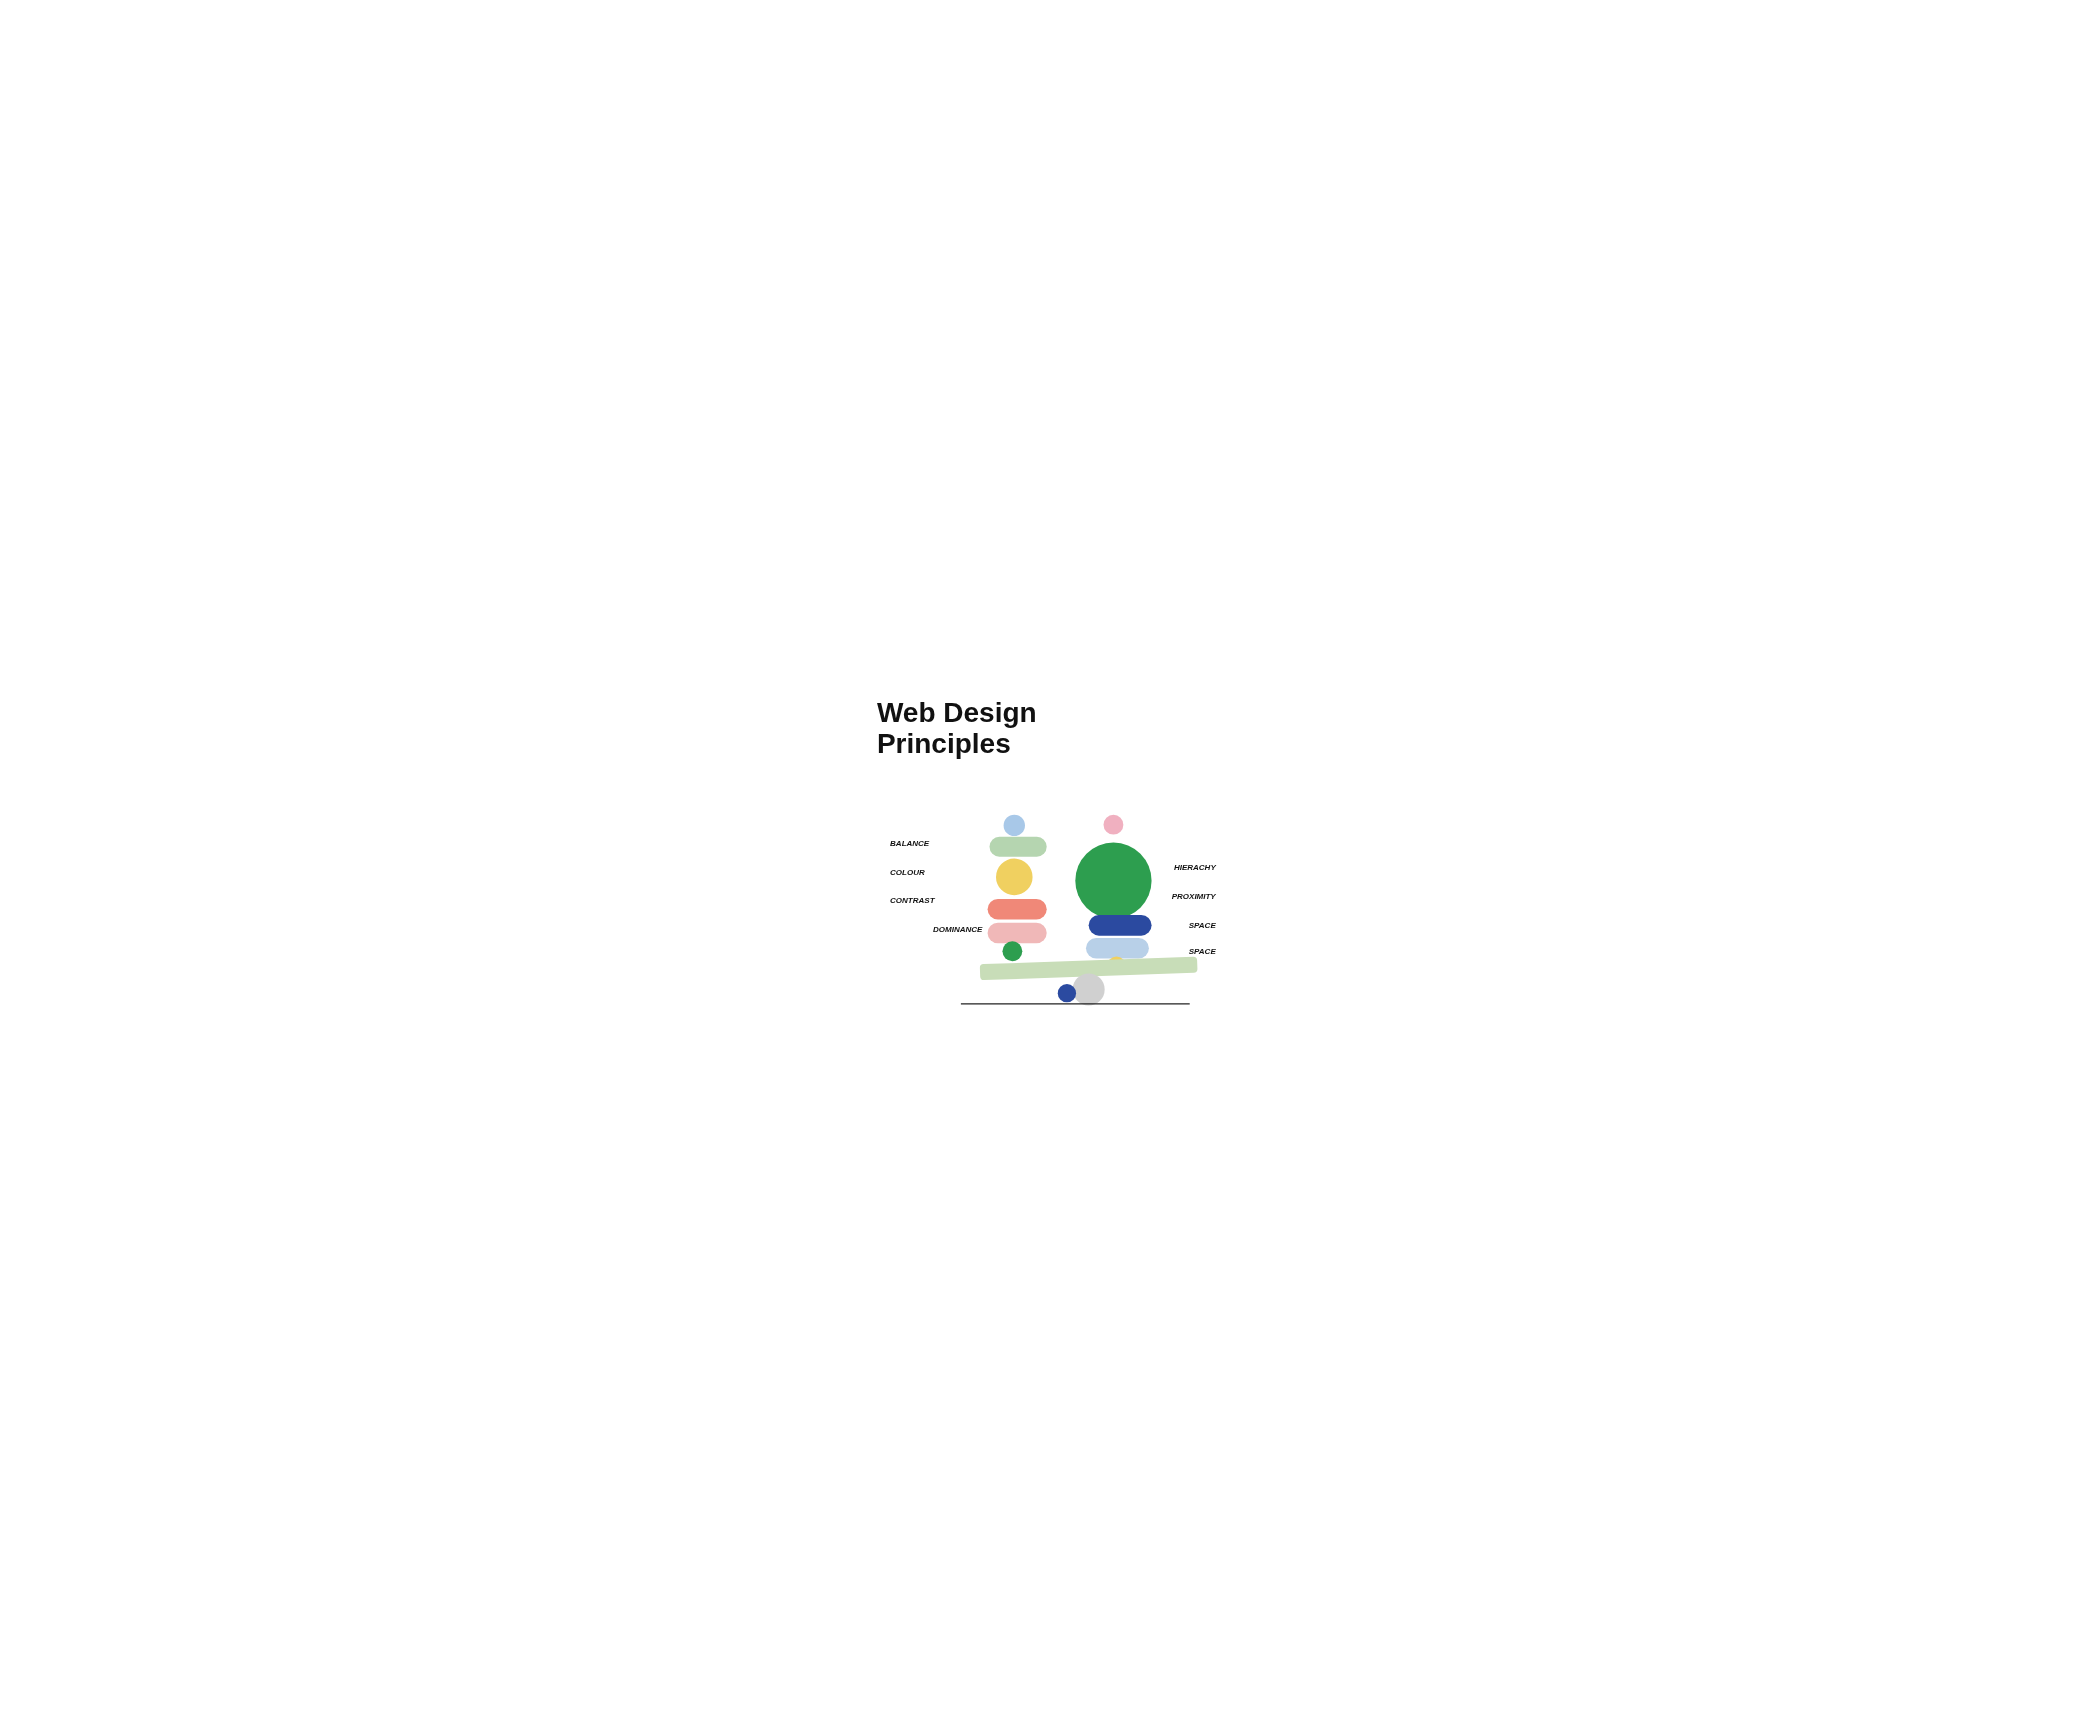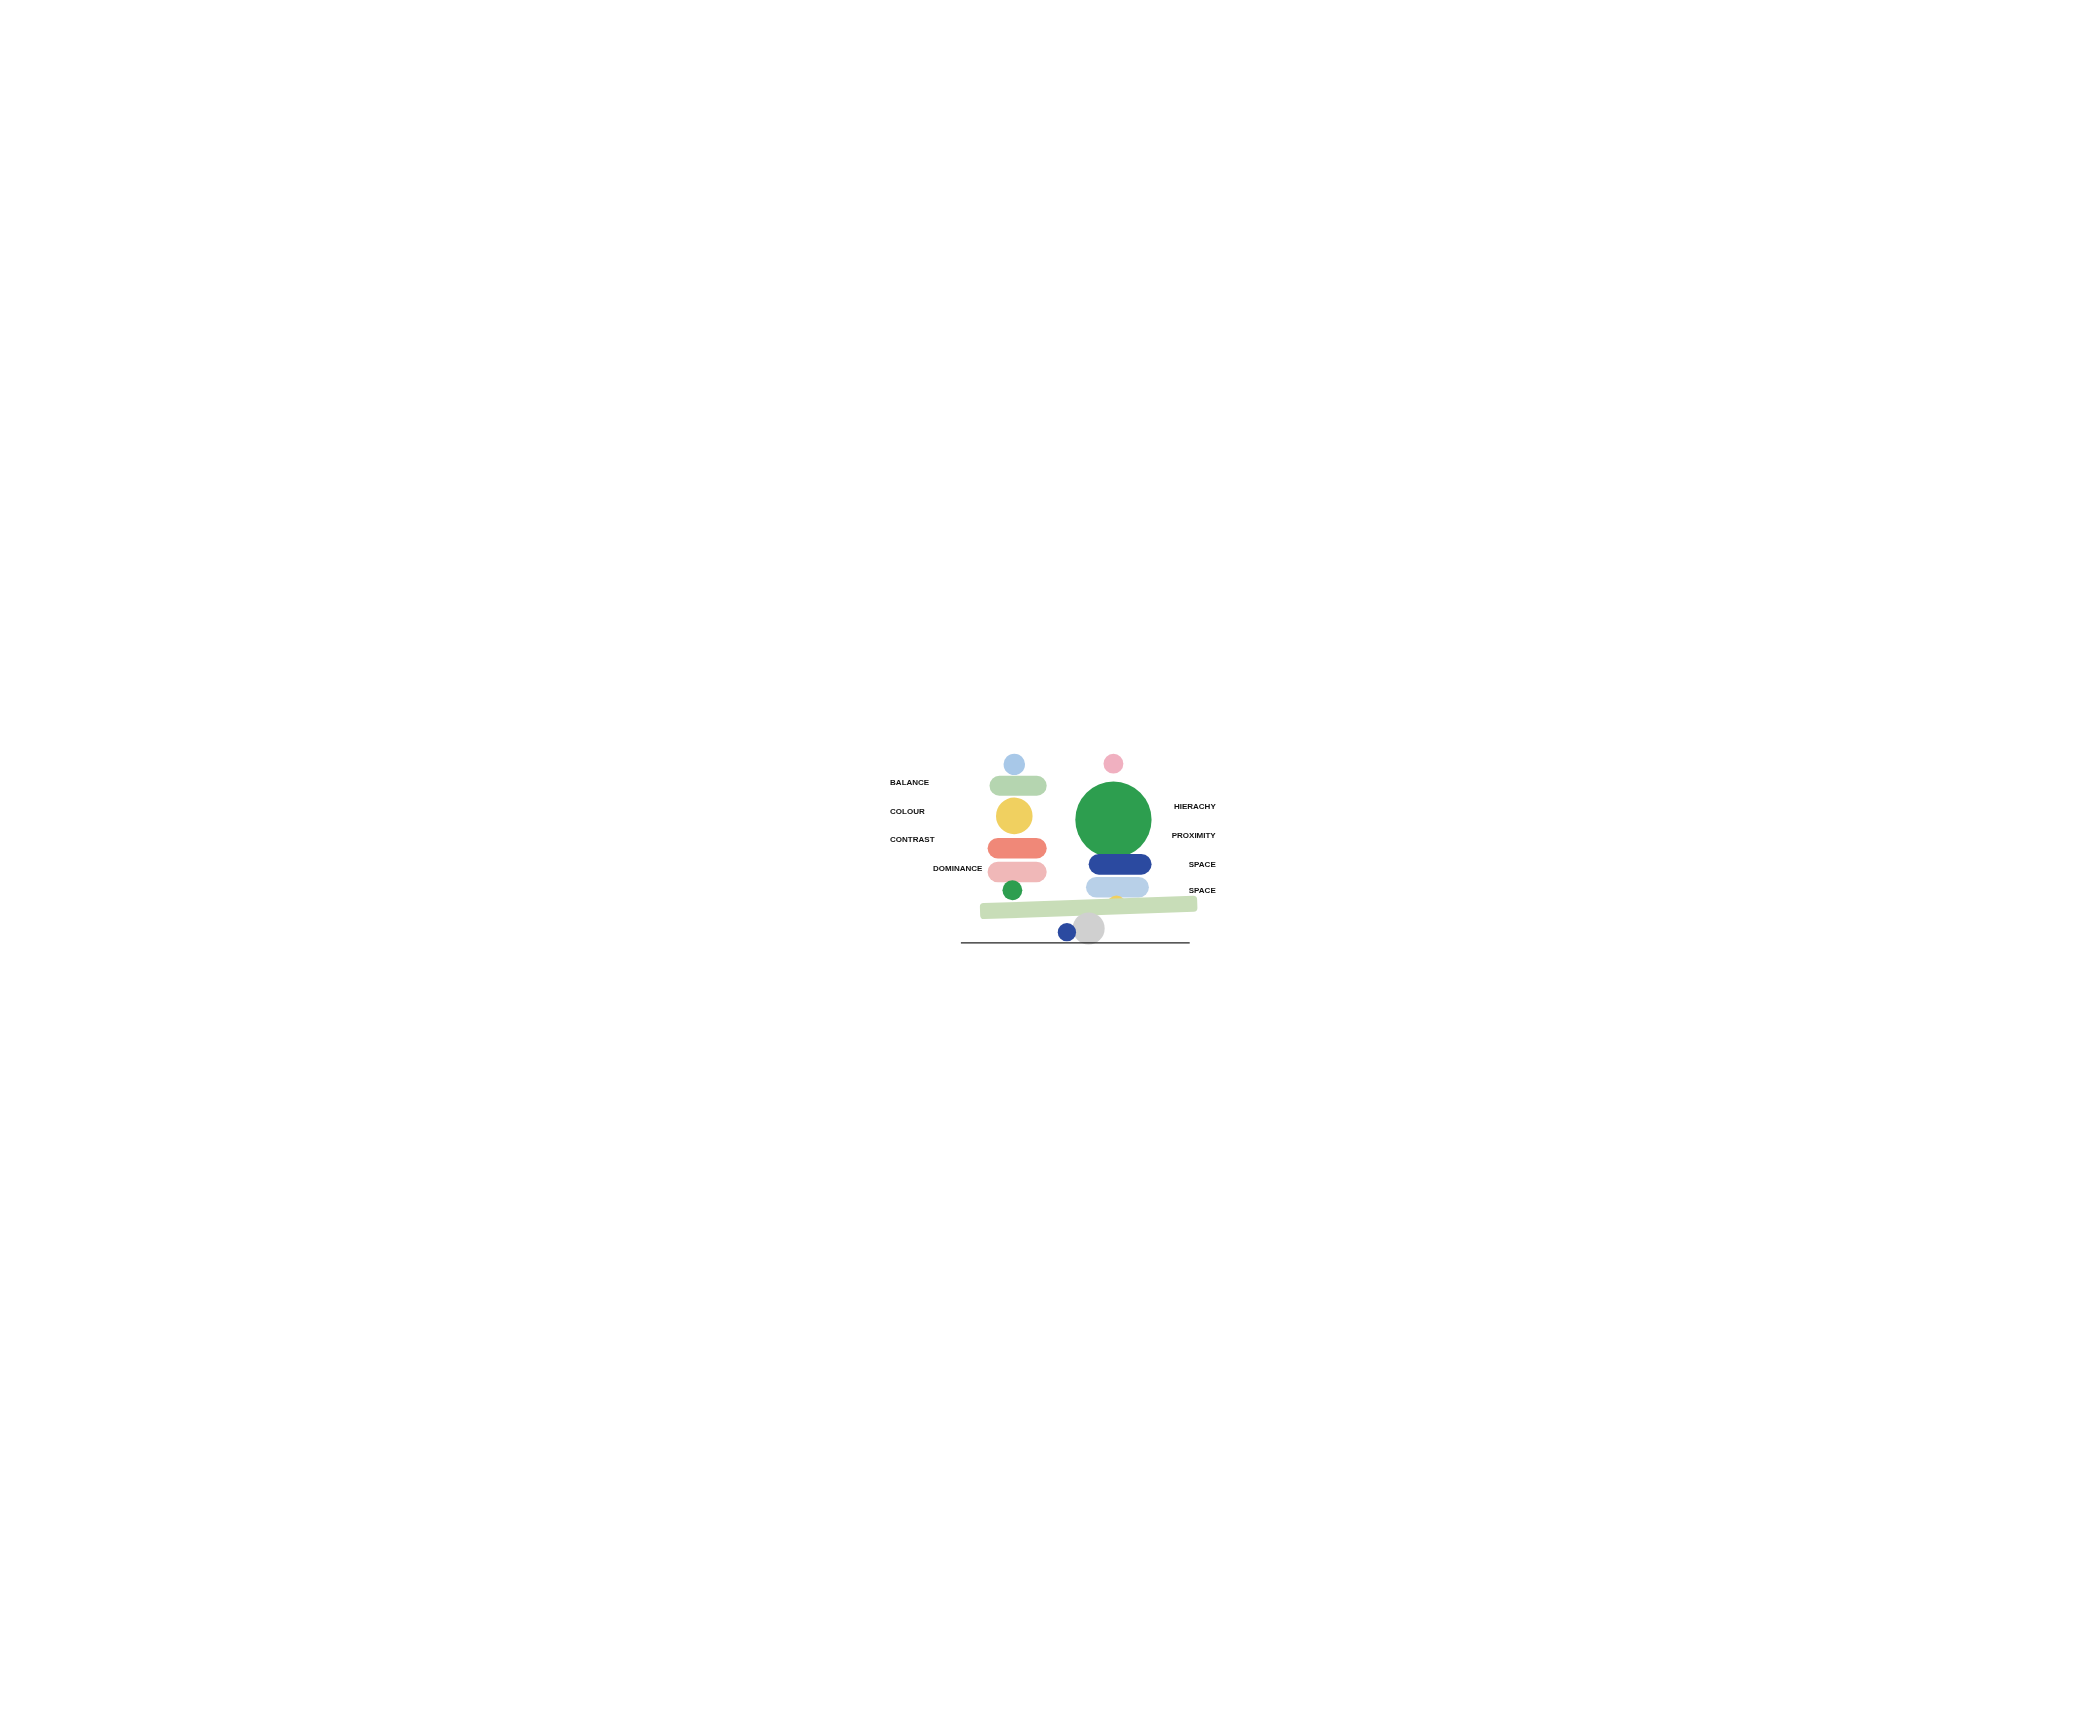--- a/index.html
+++ b/index.html
@@ -26,20 +26,21 @@
       font-weight: 900;
       color: #111;
       line-height: 1.1;
       margin-bottom: 22px;
     }
 
     .diagram {
       position: relative;
       width: 100%;
       height: 247px;
+      font-style: italic;
     }
 
     
     .label-left {
       position: absolute;
       font-size: 8px;
       font-weight: 900;
       color: #111;
       text-align: right;
       left: 0;
@@ -61,20 +62,24 @@
       left: 0;
       top: 0;
       width: 100%;
       height: 100%;
     }
   </style>
 </head>
 <body>
 
 <div class="page">
+  <div class="title">
+    <span>Web Design</span><br>
+    <span>Principles</span>
+  </div>
 
   <div class="diagram">
 
     <div class="label-left" style="top: 57px; left: 13.2px;">BALANCE</div>
     <div class="label-left" style="top: 86px; left: 13.2px;">COLOUR</div>
     <div class="label-left" style="top: 114px; left: 13.2px;">CONTRAST</div>
     <div class="label-left" style="top: 143px; left: 13.2px; margin-left: 43px;">DOMINANCE</div>
 
     <div class="label-right" style="top: 81px; right: 4.4px;">HIERACHY</div>
     <div class="label-right" style="top: 110px; right: 4.4px; margin-left: 16px;">PROXIMITY</div>

